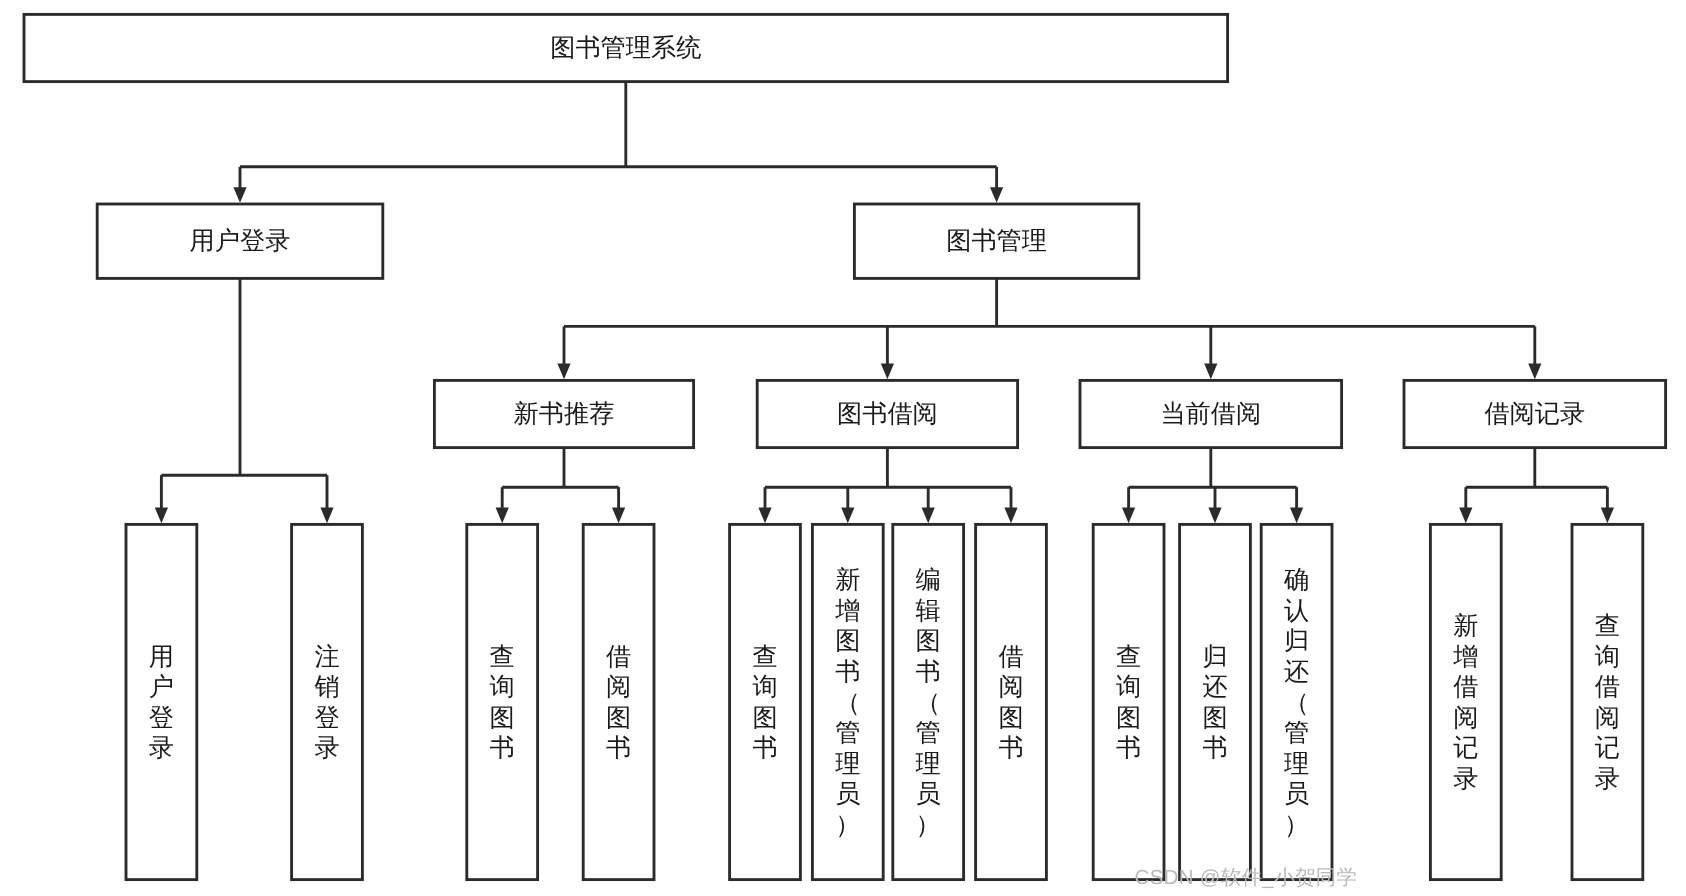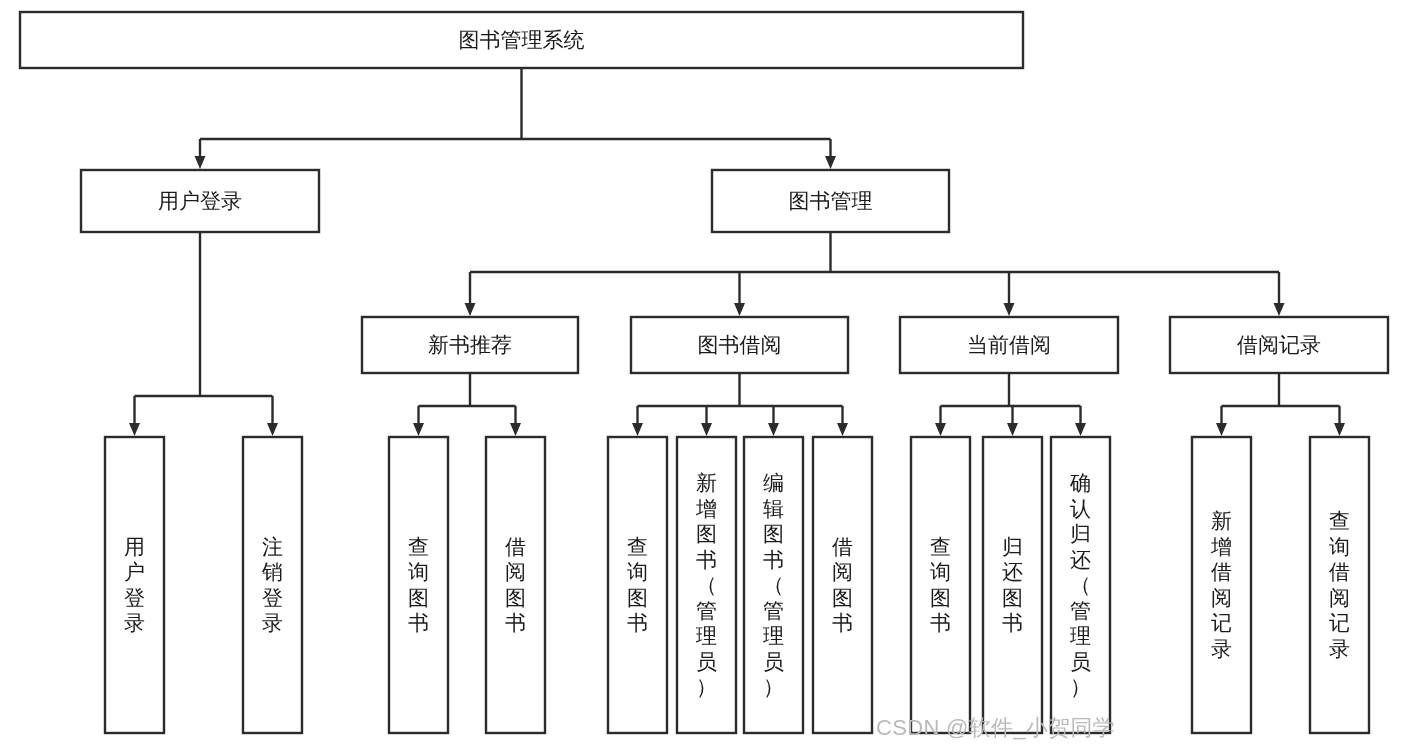--- a/index.html
+++ b/index.html
@@ -11,20 +11,21 @@
     width: 1405px;
     height: 747px;
     font-family: "Liberation Sans", "DejaVu Sans", sans-serif;
     overflow: hidden;
   }
   #diagram-root {
     position: relative;
     width: 1123px;
     height: 747px;
     background: #ffffff;
+    padding-left: 16px;
   }
   svg#diagram-svg {
     position: absolute;
     left: 0;
     top: 0;
     width: 1405px;
     height: 747px;
     display: block;
   }
   .node-box {
@@ -56,21 +57,21 @@
     font-family: "Liberation Sans", "DejaVu Sans", sans-serif;
     font-size: 21px;
     text-anchor: middle;
     white-space: pre;
   }
   .watermark {
     position: absolute;
     right: 8px;
     bottom: 4px;
     font-family: "Liberation Sans", "DejaVu Sans", sans-serif;
-    font-size: 22px;
+    font-size: 17px;
     color: #b9b9b9;
     letter-spacing: 0.3px;
     user-select: none;
     pointer-events: none;
   }
 </style>
 </head>
 <body>
 
 <div id="diagram-root">

